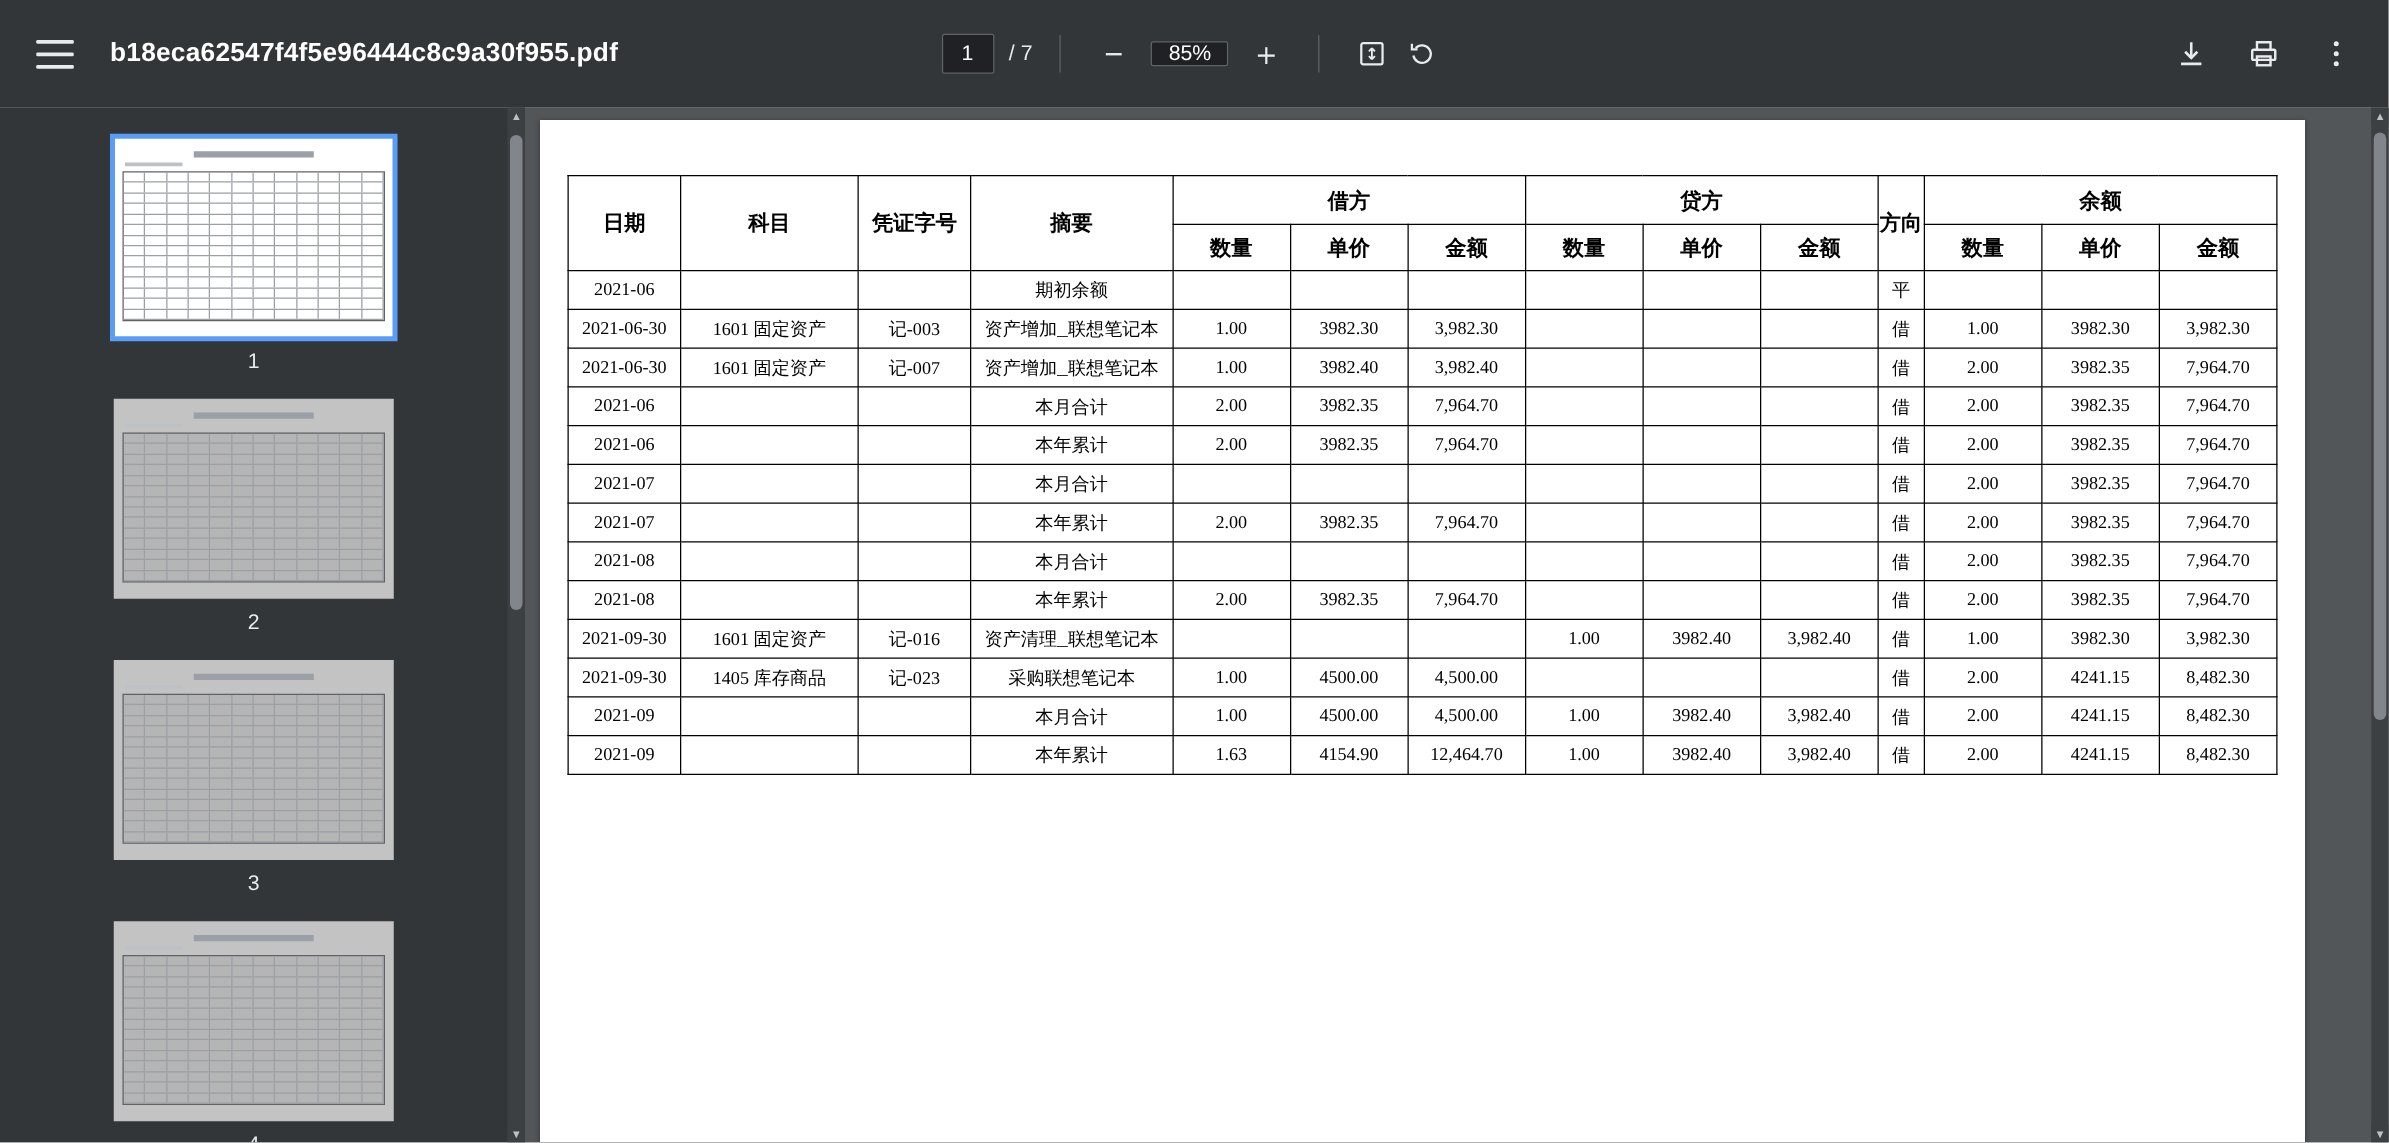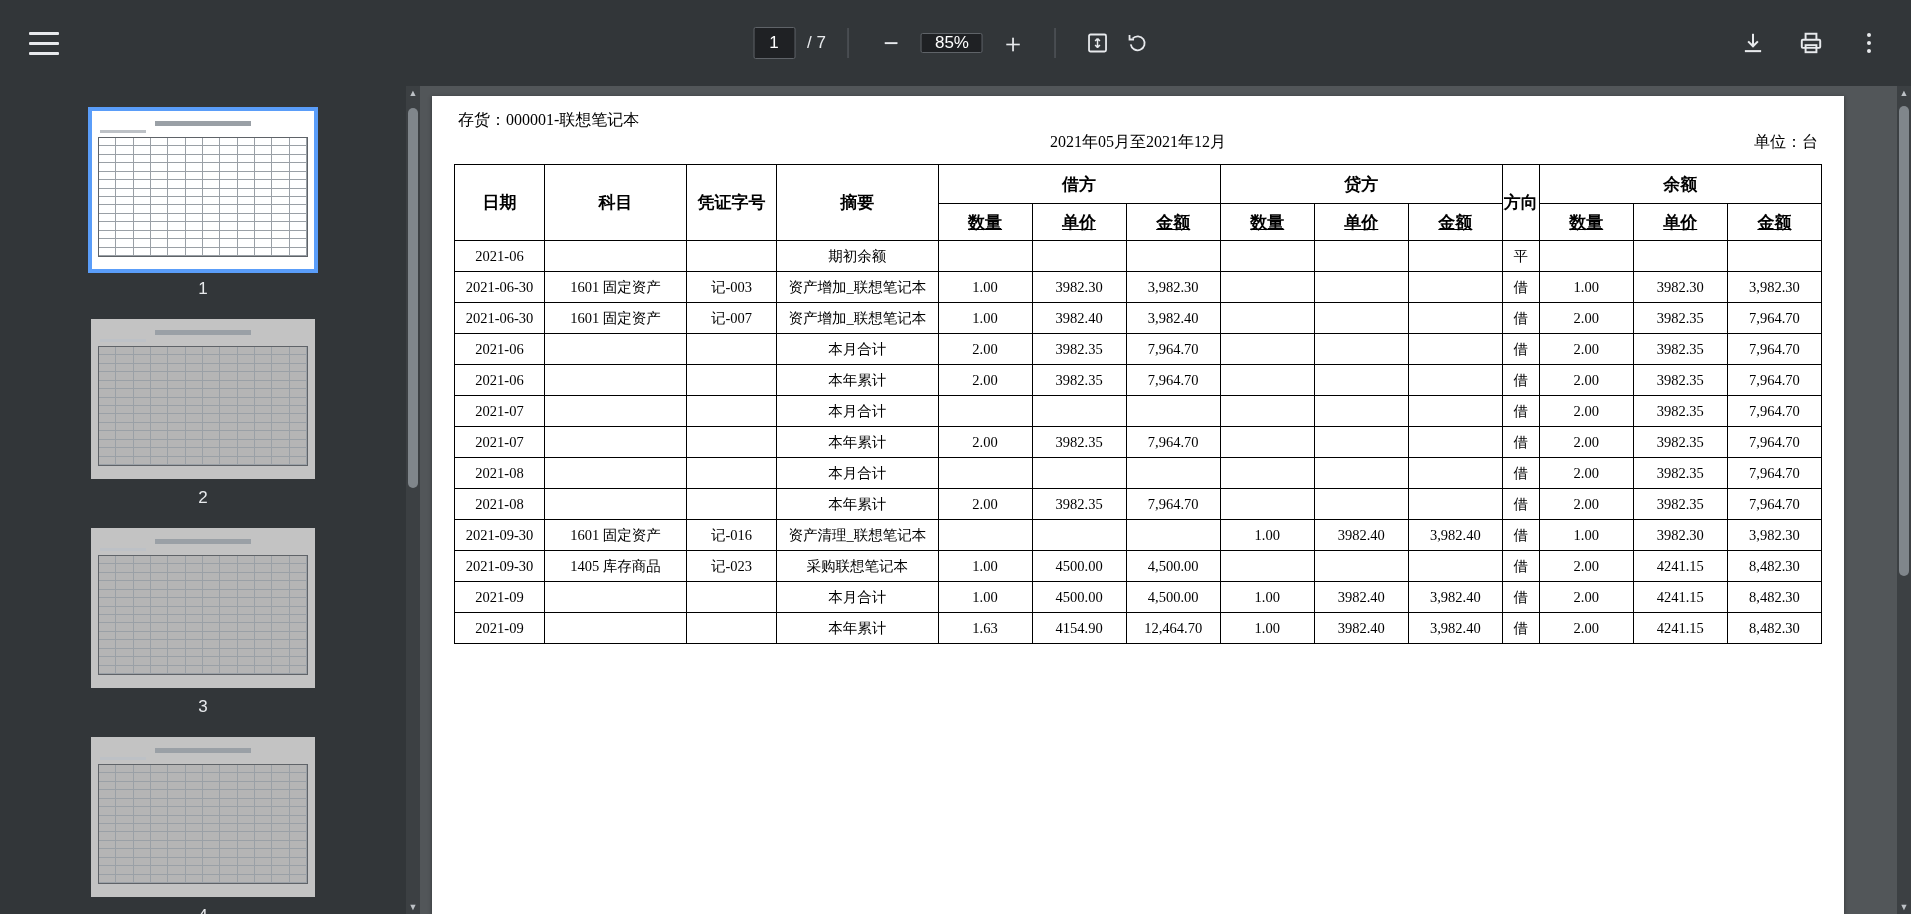--- a/index.html
+++ b/index.html
@@ -309,23 +309,23 @@
     height: 30px;
     text-align: center;
     vertical-align: middle;
     font-weight: normal;
   }
   table.ledger thead th {
     font-size: 17px;
     font-weight: bold;
   }
   table.ledger thead tr:first-child th { height: 38px; }
-  table.ledger thead tr:nth-child(2) th { height: 36px; text-decoration: underline; }
+  table.ledger thead tr:nth-child(2) th { height: 36px; }
   td.num { text-align: right; padding-right: 7px; }
-  td.lft { text-align: left; padding-left: 7px; }
+  td.lft { text-align: left; padding-left: 7px; font-family: Liberation Mono, monospace; }
   .w-date   { width: 88px; }
   .w-acct   { width: 139px; }
   .w-voucher{ width: 88px; }
   .w-desc   { width: 158px; }
   .w-qty    { width: 92px; }
   .w-price  { width: 92px; }
   .w-amt    { width: 92px; }
   .w-dir    { width: 36px; }
 
   
@@ -337,20 +337,21 @@
 </style>
 </head>
 <body>
 
 <div class="toolbar">
   <div class="hamburger">
     <span></span>
       <span></span>
       <span></span>
   </div>
+  <div class="doc-title">b18eca62547f4f5e96444c8c9a30f955.pdf</div>
 
   <div class="center-group">
     <input class="page-input" value="1" style="">
     <span class="page-total">
       <span>/</span>
       <span>7</span>
     </span>
 
     <div class="divider-v"></div>
 
@@ -1245,25 +1246,20 @@
     <div class="scrollbar">
       <div class="scroll-arrow">▲</div>
       <div class="scroll-thumb" style="top:22px;height:380px;"></div>
       <div class="scroll-arrow" style="position:absolute;bottom:0;width:14px;">▼</div>
     </div>
   </div>
 
   <div class="doc-area">
     <div class="page">
 
-      <div class="pg-meta-row">
-        <div class="pg-inv">存货：000001-联想笔记本</div>
-        <div class="pg-period">2021年05月至2021年12月</div>
-        <div class="pg-unit">单位：台</div>
-      </div>
 
       <table class="ledger">
         <colgroup>
           <col class="w-date">
             <col class="w-acct">
             <col class="w-voucher">
             <col class="w-desc">
           <col class="w-qty">
             <col class="w-price">
             <col class="w-amt">

